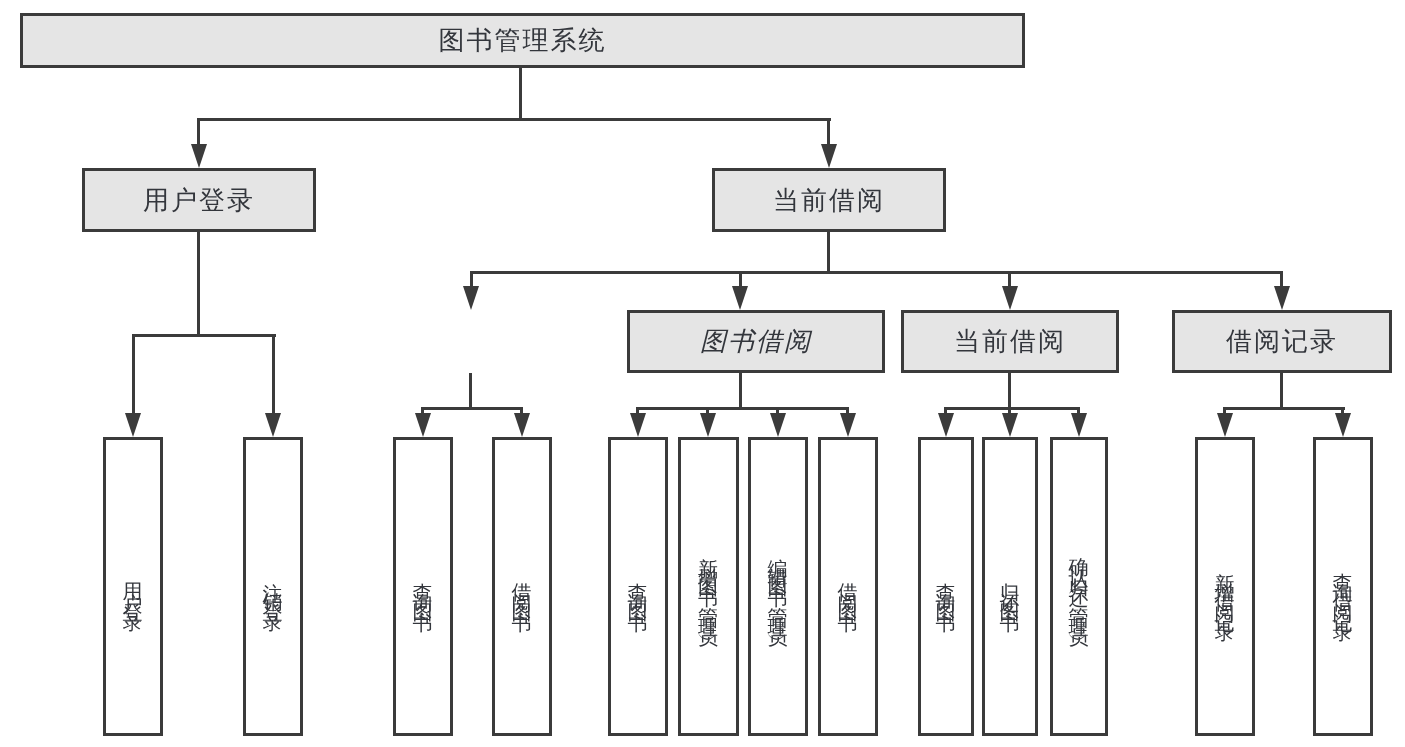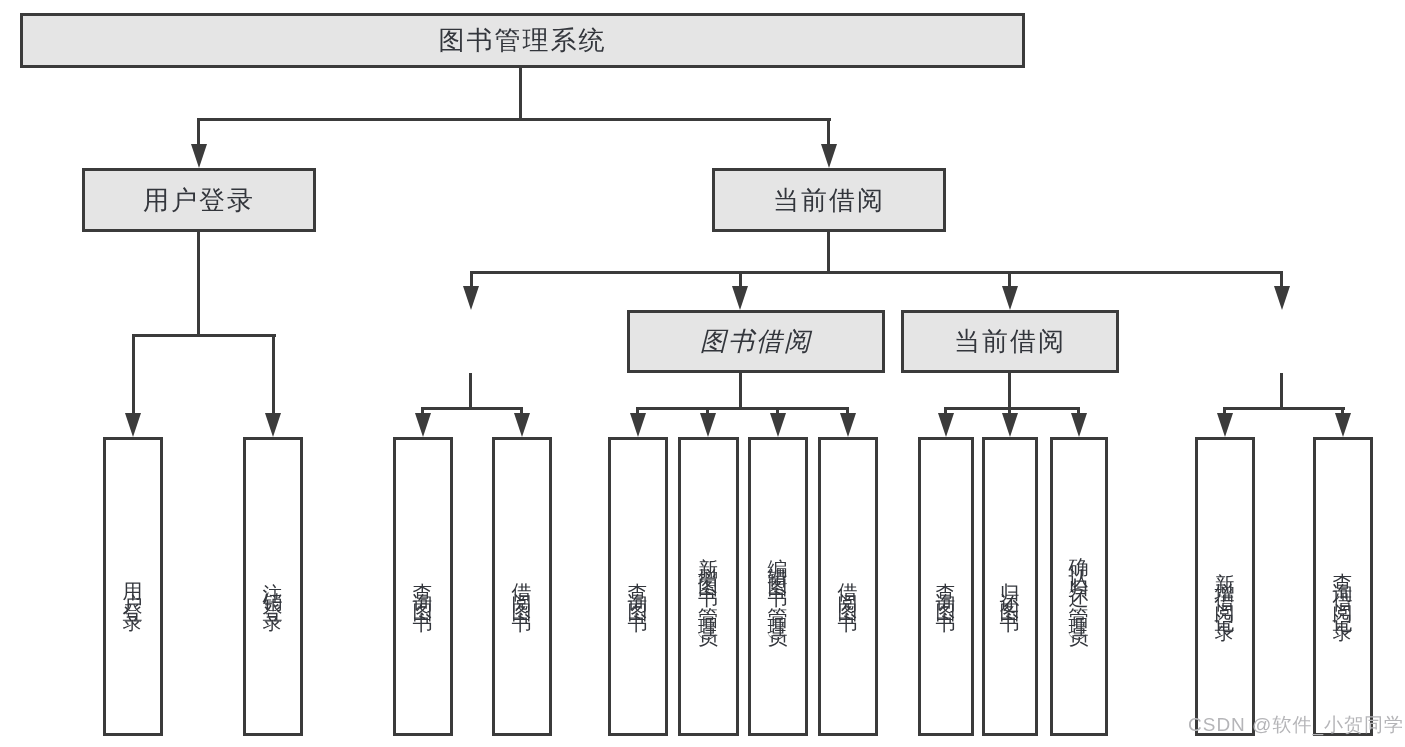--- a/index.html
+++ b/index.html
@@ -69,20 +69,21 @@
   <div class="ar" style="left:463px;top:286px;"></div>
   <div class="vl" style="left:739px;top:271px;height:16px;"></div>
   <div class="ar" style="left:732px;top:286px;"></div>
   <div class="vl" style="left:1008px;top:271px;height:16px;"></div>
   <div class="ar" style="left:1002px;top:286px;"></div>
   <div class="vl" style="left:1280px;top:271px;height:16px;"></div>
   <div class="ar" style="left:1274px;top:286px;"></div>
 
   <div class="box" style="left:627px;top:310px;width:258px;height:63px;font-style:italic;">图书借阅</div>
   <div class="box" style="left:901px;top:310px;width:218px;height:63px;">当前借阅</div>
+  <div class="box" style="left:1172px;top:310px;width:220px;height:63px;">借阅记录</div>
 
   <div class="vl" style="left:469px;top:373px;height:34px;"></div>
   <div class="hl" style="left:421px;top:407px;width:102px;"></div>
   <div class="vl" style="left:421px;top:407px;height:8px;"></div>
   <div class="ar" style="left:415px;top:413px;"></div>
   <div class="vl" style="left:520px;top:407px;height:8px;"></div>
   <div class="ar" style="left:514px;top:413px;"></div>
 
   <div class="vl" style="left:739px;top:373px;height:34px;"></div>
   <div class="hl" style="left:636px;top:407px;width:213px;"></div>
@@ -148,15 +149,14 @@
     <span>确认归还（管理员）</span>
     </div>
 
   <div class="vbox" style="left:1195px;top:437px;width:60px;height:299px;">
     <span>新增借阅记录</span>
     </div>
   <div class="vbox" style="left:1313px;top:437px;width:60px;height:299px;">
     <span>查询借阅记录</span>
     </div>
 
-  <div class="watermark">CSDN @软件_小贺同学</div>
 
 </div>
 
 </body></html>

